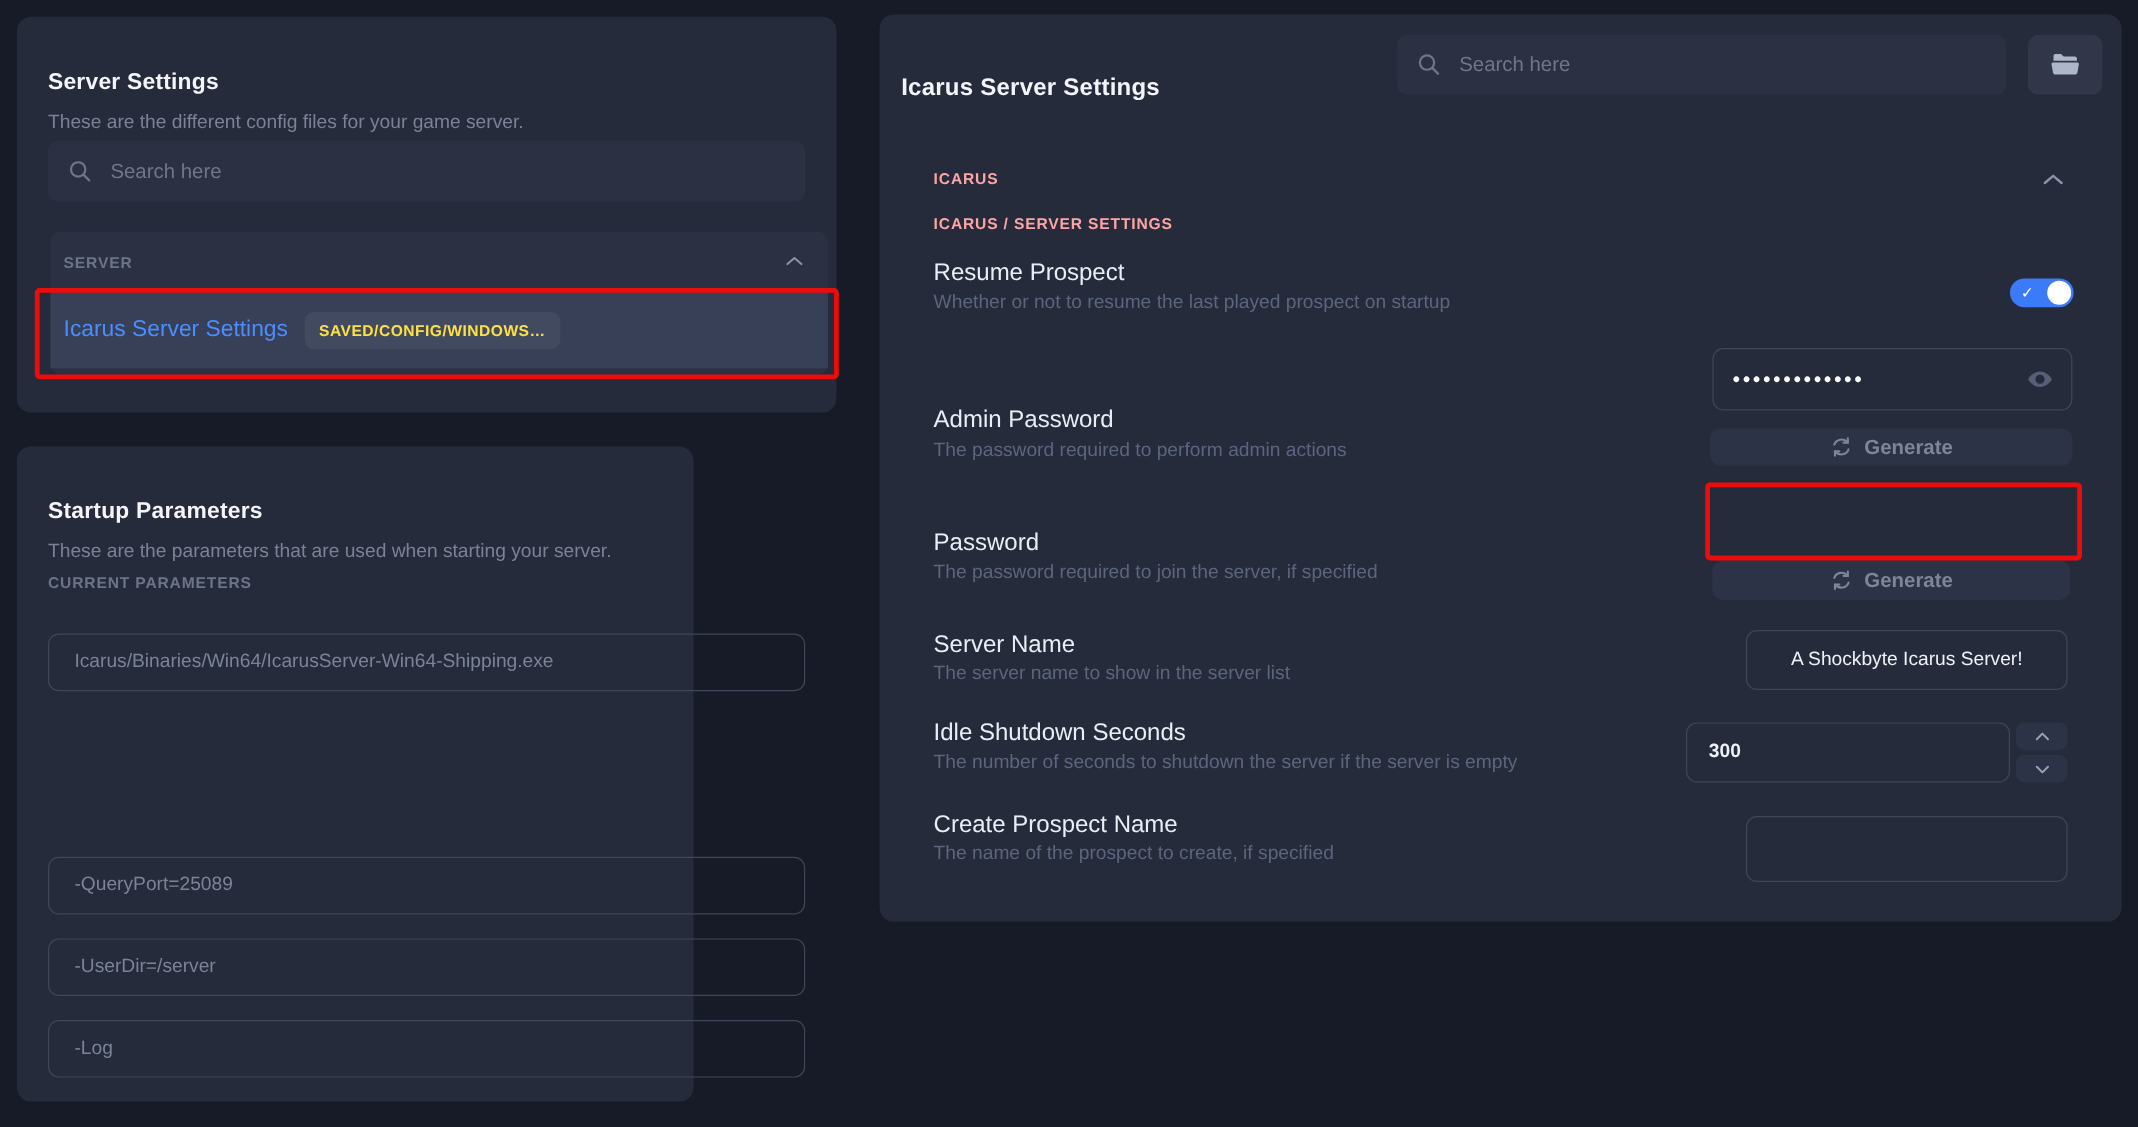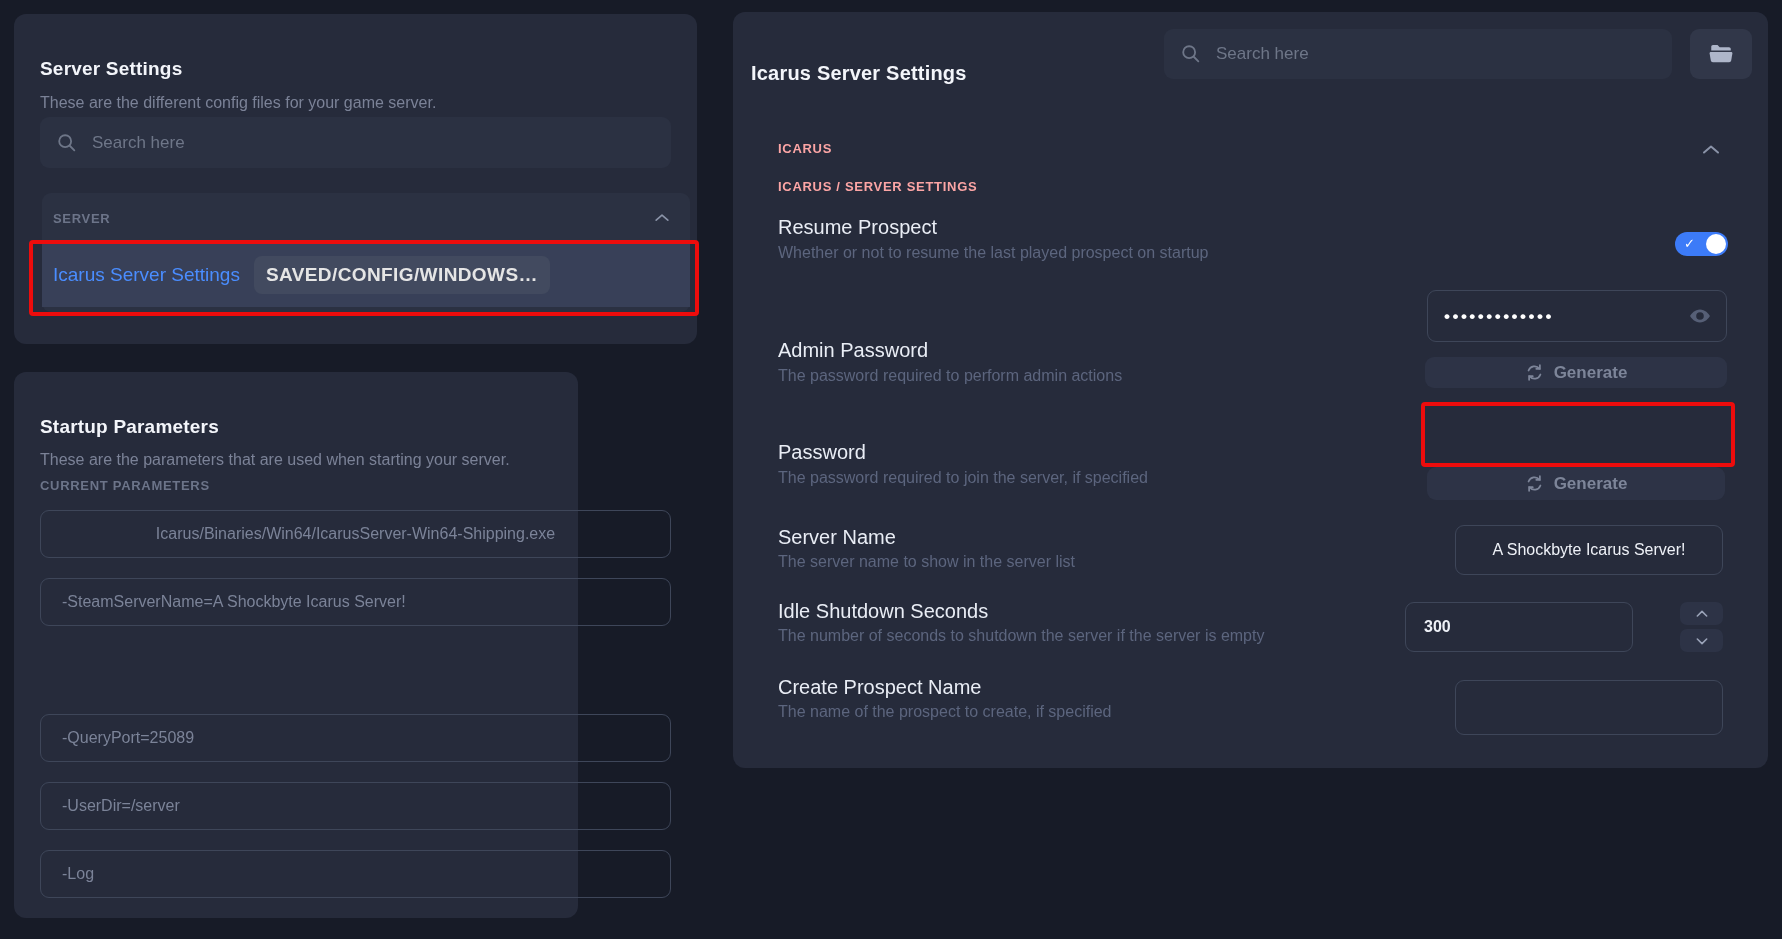--- a/index.html
+++ b/index.html
@@ -21,31 +21,31 @@
   .searchbox svg{color:#6e7688;flex:0 0 auto;}
   .searchbox input{flex:1;background:transparent;border:none;outline:none;color:#aeb4c6;font-size:17px;font-family:inherit;}
   .searchbox input::placeholder{color:#6e7688;}
 
   .inset{position:absolute;left:28px;top:179px;width:648px;height:119px;background:#2b3142;border-radius:9px;box-sizing:border-box;}
   .inset-head{display:flex;align-items:center;justify-content:space-between;height:50px;padding:0 18px 0 11px;}
   .seclabel{font-size:13px;font-weight:bold;letter-spacing:.7px;color:#6c7489;}
   .chev{color:#8a93a8;}
   .selrow{position:absolute;left:0;top:50px;width:100%;height:64px;background:#384058;display:flex;align-items:center;gap:14px;padding:0 11px;box-sizing:border-box;}
   .filelink{font-size:19px;color:#4a8dff;text-decoration:none;cursor:pointer;white-space:nowrap;}
-  .badge{background:#424a5f;color:#e5e5e5;font-size:19px;font-weight:bold;letter-spacing:.4px;
+  .badge{background:#424a5f;color:#fde047;font-size:13px;font-weight:bold;letter-spacing:.4px;
          padding:8px 12px;border-radius:8px;white-space:nowrap;}
 
   
   #panel-startup .panel-title{left:26px;top:28px;}
   #panel-startup .panel-sub{left:26px;top:63px;}
   #panel-startup .seclabel{position:absolute;left:26px;top:106px;}
   .param-input{position:absolute;left:26px;width:631px;height:48px;box-sizing:border-box;
                background:transparent;border:1px solid #3e4659;border-radius:9px;
                color:#7b8398;font-size:16px;font-family:inherit;padding:0 21px;outline:none;}
-  #param-0{top:138px;text-align:center;} #param-1{top:206px;} #param-2{top:274px;}
+  #param-0{top:156px;} #param-1{top:206px;} #param-2{top:274px;}
   #param-3{top:342px;} #param-4{top:410px;} #param-5{top:478px;}
 
   
   #panel-settings .panel-title{left:18px;top:33px;font-size:20px;}
   #settings-search{left:431px;top:17px;width:508px;height:50px;}
   .iconbtn{position:absolute;left:957px;top:17px;width:62px;height:50px;background:#313749;border-radius:9px;
            display:flex;align-items:center;justify-content:center;color:#aeb6ca;cursor:pointer;border:none;}
   .group-chev{position:absolute;left:966px;top:126px;}
   .grouplabel{position:absolute;font-size:13px;font-weight:bold;letter-spacing:.7px;color:#fca5a5;}
   #group-label{left:45px;top:129px;}
@@ -68,21 +68,21 @@
   .eye{color:#565f76;flex:0 0 auto;cursor:pointer;}
 
   #admin-input{left:694px;top:278px;width:300px;height:52px;}
   .genbtn{position:absolute;background:#2d3346;border:none;border-radius:9px;color:#7d8599;
           font-size:17px;font-weight:bold;font-family:inherit;display:flex;align-items:center;justify-content:center;gap:10px;cursor:pointer;}
   #gen-admin{left:692px;top:345px;width:302px;height:31px;}
   #pw-input{left:694px;top:396px;width:298px;height:48px;}
   #gen-pw{left:694px;top:455px;width:298px;height:33px;}
 
   #servername-input{left:722px;top:513px;width:268px;height:50px;text-align:center;}
-  #idle-input{left:672px;top:590px;width:228px;height:50px;padding:0 18px;font-weight:bold;}
+  #idle-input{left:672px;top:590px;width:270px;height:50px;padding:0 18px;font-weight:bold;}
   .stepper{position:absolute;left:947px;width:43px;background:#2d3346;border:none;border-radius:7px;
            display:flex;align-items:center;justify-content:center;color:#9aa3b8;cursor:pointer;}
   #step-up{top:590px;height:23px;}
   #step-down{top:617px;height:23px;}
   #prospect-input{left:722px;top:668px;width:268px;height:55px;padding:0 16px;}
 
   
   .annotation{position:absolute;border:4px solid #ed0c0c;border-radius:4px;pointer-events:none;z-index:5;} 
   .ann-config{left:29px;top:240px;width:662px;height:68px;}
   .ann-pw{left:1421px;top:402px;width:306px;height:57px;}
@@ -125,21 +125,20 @@
       </div>
     </div>
   </section>
 
   <section class="panel" id="panel-startup">
     <h2 class="panel-title">Startup Parameters</h2>
     <p class="panel-sub">These are the parameters that are used when starting your server.</p>
     <span class="seclabel">CURRENT PARAMETERS</span>
 
     <input class="param-input" id="param-0" readonly="" value="Icarus/Binaries/Win64/IcarusServer-Win64-Shipping.exe" style="">
-    <input class="param-input" id="param-1" readonly="" value="-SteamServerName=A Shockbyte Icarus Server!" style="">
     <input class="param-input" id="param-3" readonly="" value="-QueryPort=25089" style="">
     <input class="param-input" id="param-4" readonly="" value="-UserDir=/server" style="">
     <input class="param-input" id="param-5" readonly="" value="-Log" style="">
   </section>
 
   <section class="panel" id="panel-settings">
     <h2 class="panel-title">Icarus Server Settings</h2>
 
     <div class="searchbox" id="settings-search">
       <svg width="22" height="22" viewBox="0 0 24 24">

